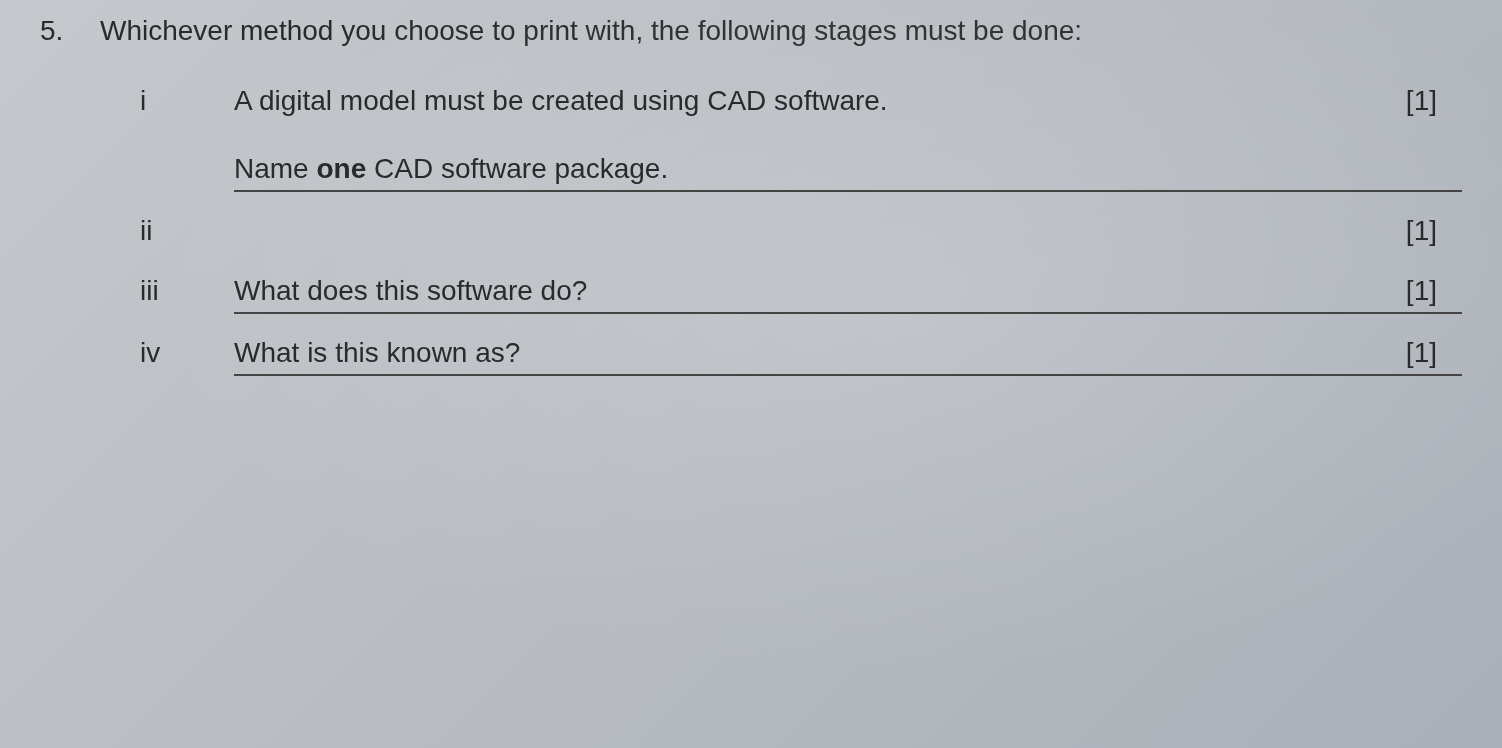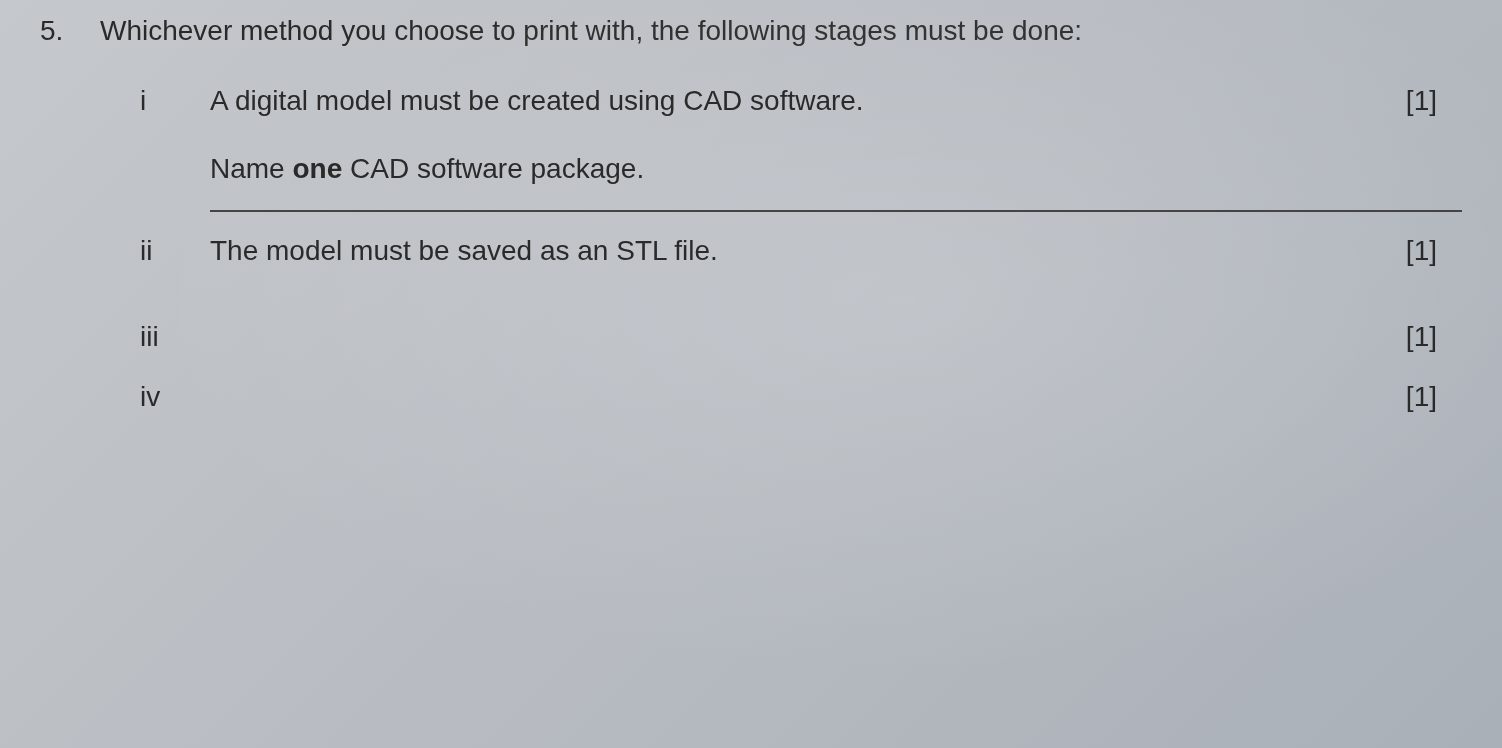--- a/index.html
+++ b/index.html
@@ -49,33 +49,34 @@
       position: relative;
     }
     .sub-label {
       width: 70px;
       flex-shrink: 0;
     }
     .sub-content {
       flex: 1;
       padding-right: 110px;
       position: relative;
+      margin-left: 24px;
     }
     .marks {
       position: absolute;
       right: 25px;
       top: 0;
       color: #2a2a2a;
     }
     .statement {
       margin-bottom: 26px;
     }
     .prompt {
       border-bottom: 2px solid #444;
-      padding-bottom: 20px;
+      padding-bottom: 0;
       margin-right: -110px;
     }
     .bold {
       font-weight: bold;
     }
   </style>
 </head>
 <body>
 
 <div class="question-row">
@@ -90,33 +91,34 @@
         <div class="prompt">
           <span>Name </span><span class="bold">one</span><span> CAD software package.</span>
         </div>
         <div class="marks">[1]</div>
       </div>
     </div>
 
     <div class="sub-item">
       <div class="sub-label">ii</div>
       <div class="sub-content">
-        <div class="statement">The model must be saved as an STL file.</div>
         <div class="marks">[1]</div>
       </div>
     </div>
 
     <div class="sub-item">
       <div class="sub-label">iii</div>
       <div class="sub-content">
+        <div class="prompt">What does this software do?</div>
         <div class="marks">[1]</div>
       </div>
     </div>
 
     <div class="sub-item">
       <div class="sub-label">iv</div>
       <div class="sub-content">
+        <div class="prompt">What is this known as?</div>
         <div class="marks">[1]</div>
       </div>
     </div>
 
   </div>
 </div>
 
 </body></html>

